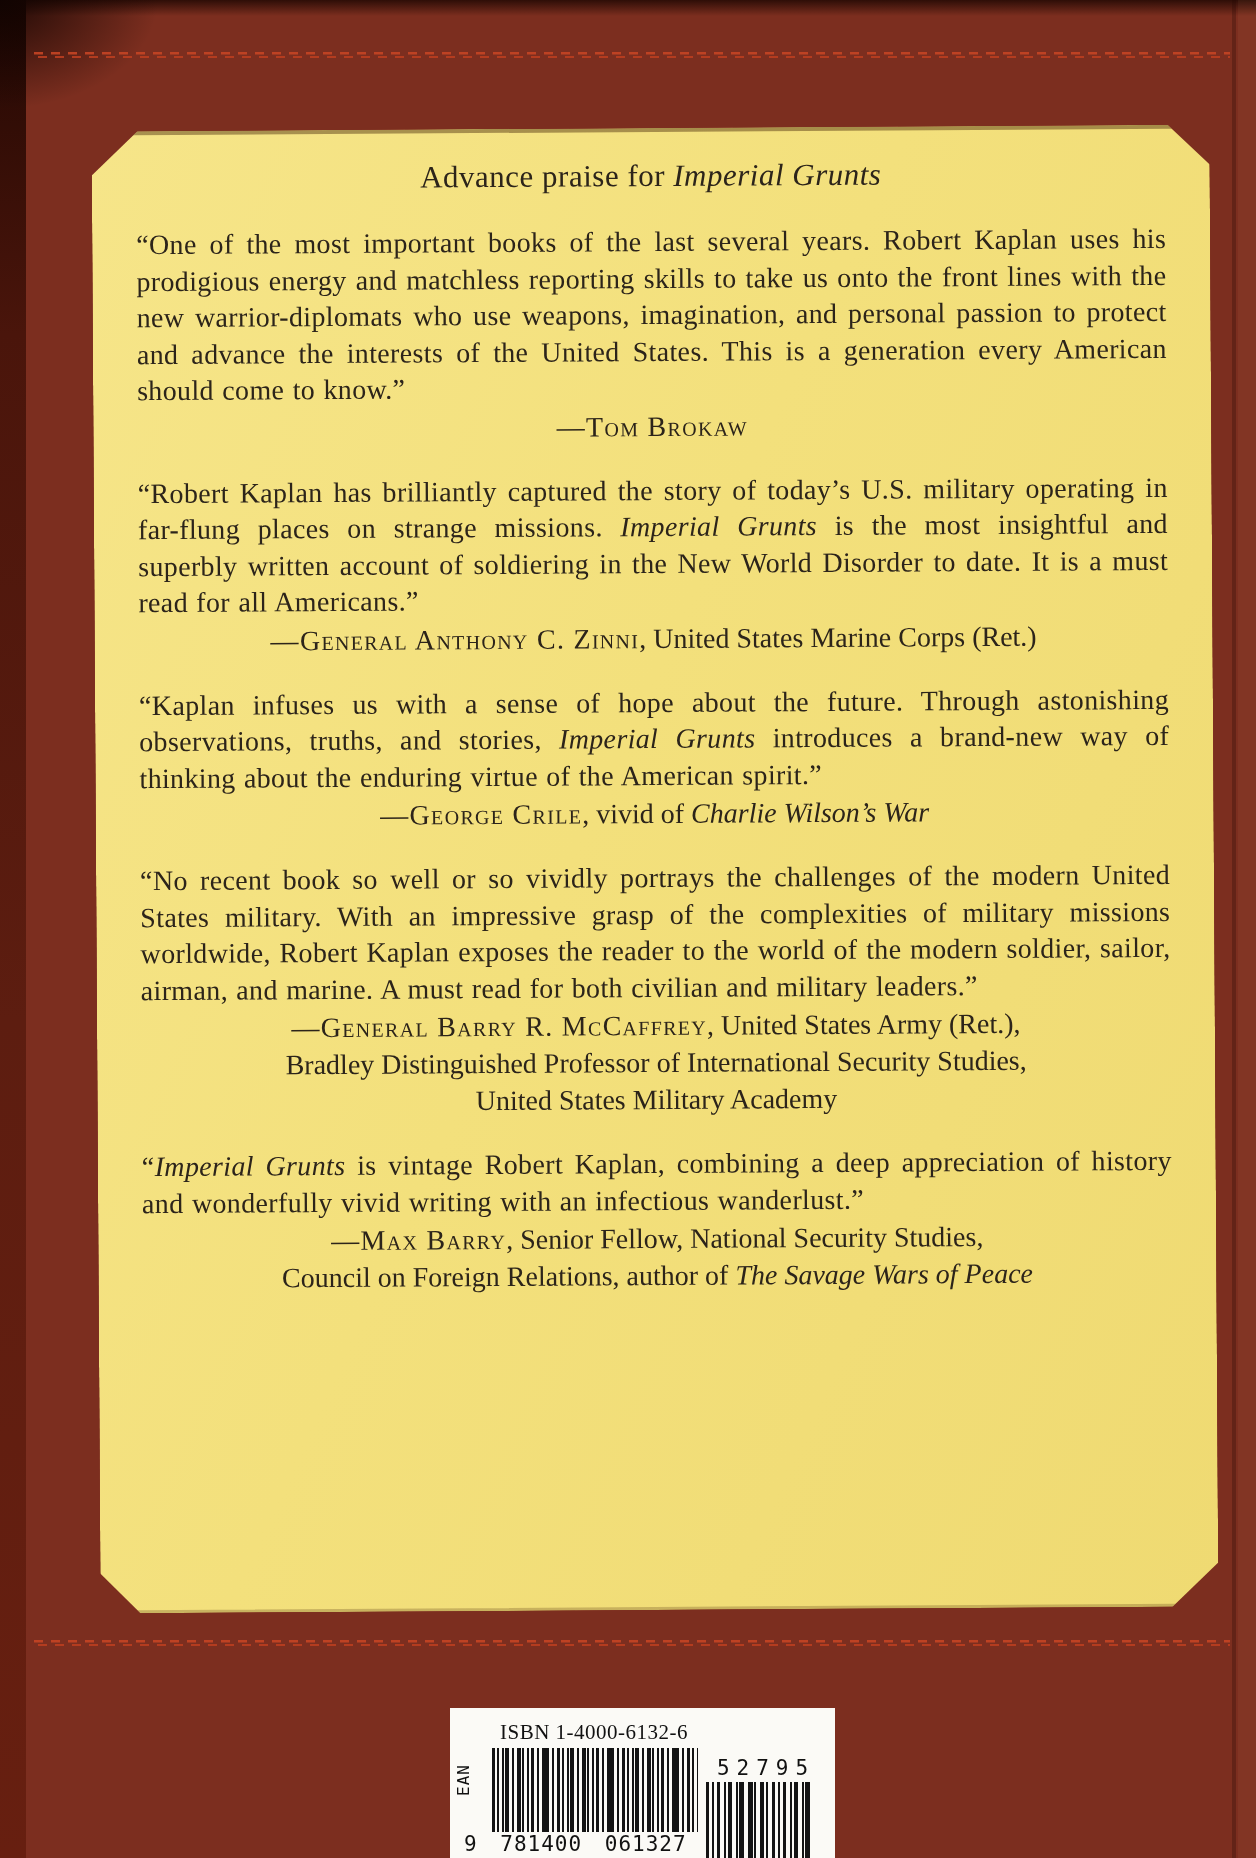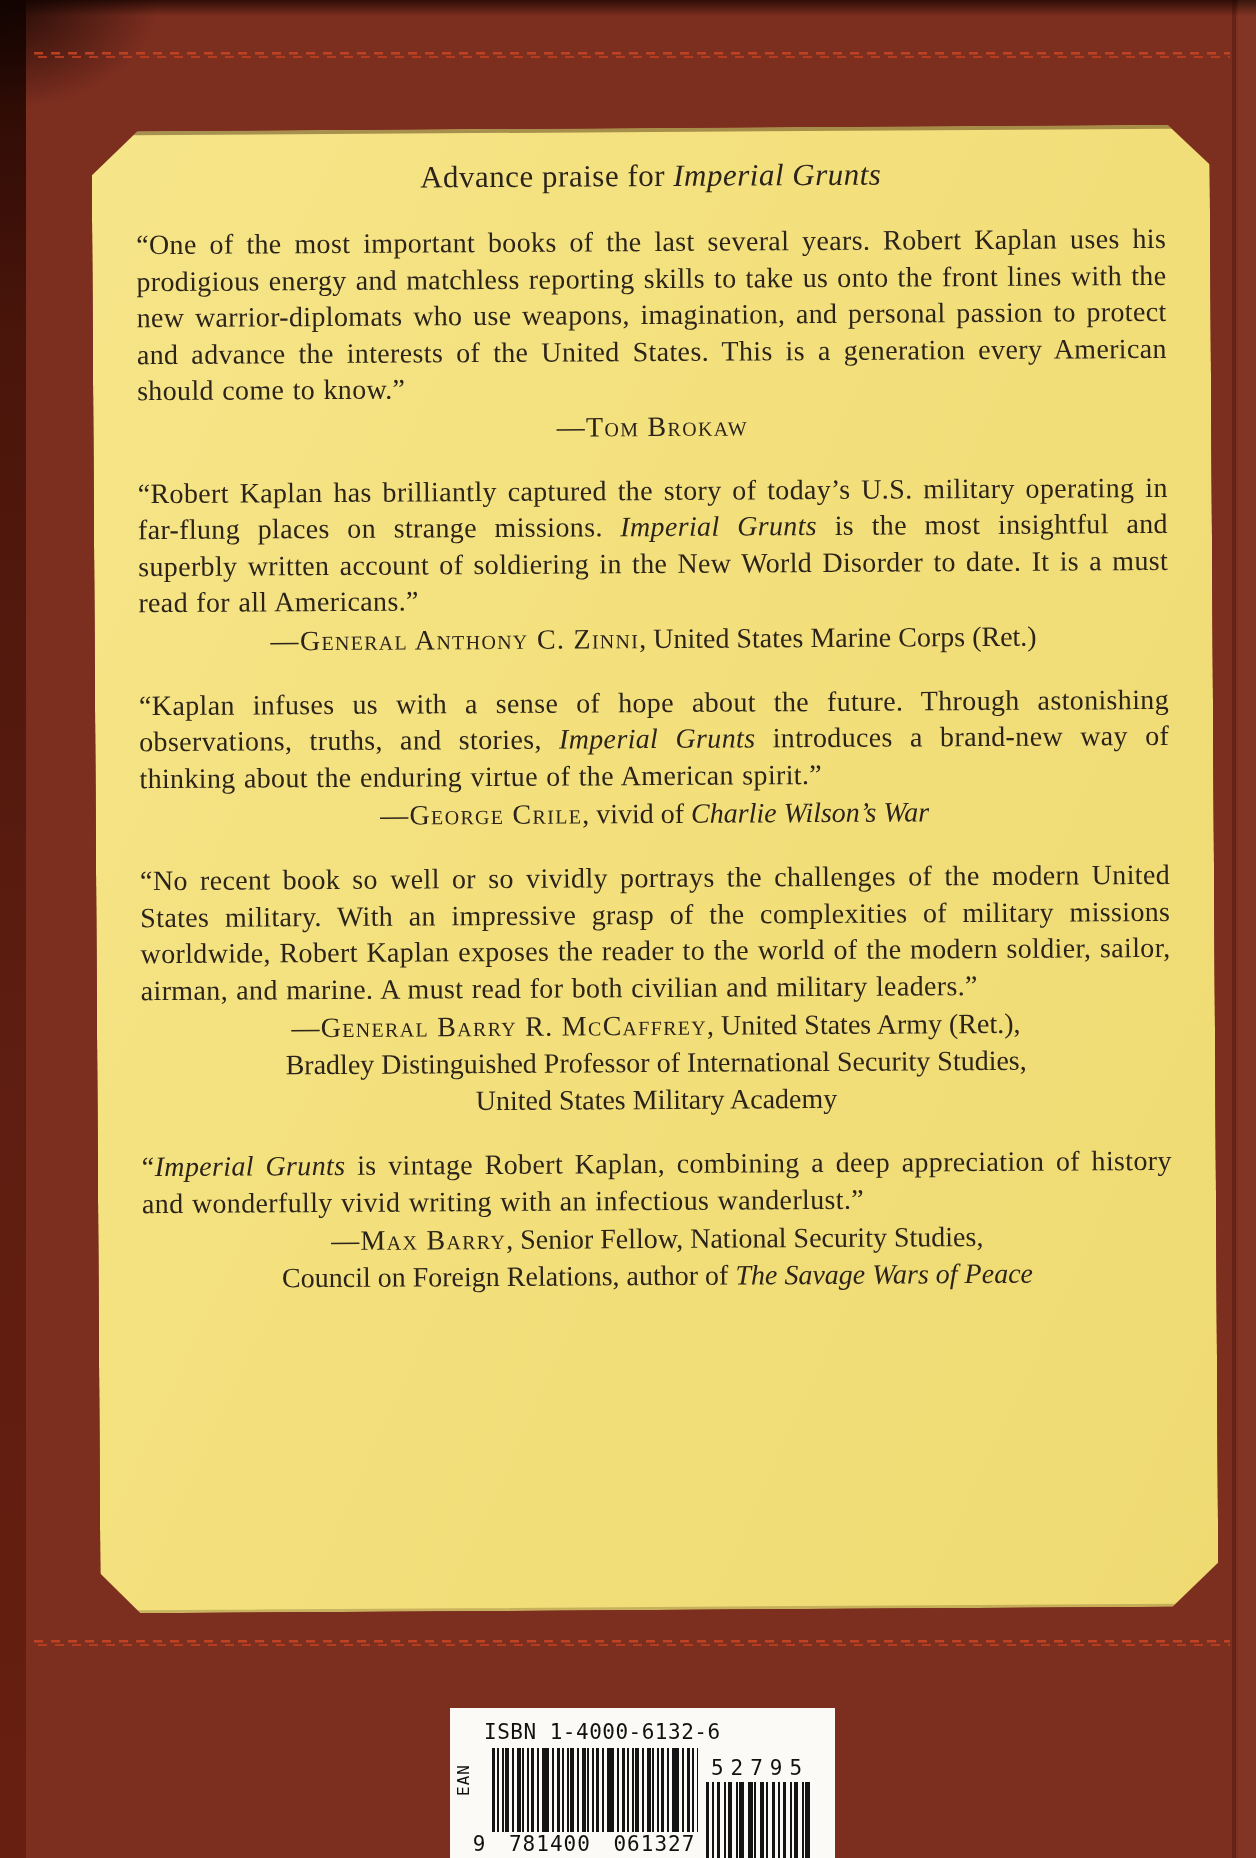--- a/index.html
+++ b/index.html
@@ -39,31 +39,31 @@
   .q-body{margin:0;font-size:28px;line-height:36.5px;text-align:justify;
     letter-spacing:.35px;word-spacing:1px;}
   .q-att{font-size:28px;line-height:37px;text-align:center;margin-top:1px;}
   .att-line{white-space:nowrap;}
   .i{font-style:italic;}
   .sc{font-variant:small-caps;letter-spacing:1.3px;}
 
   
   .barcode-box{position:absolute;left:450px;top:1708px;width:385px;height:152px;
     background:#fbfaf6;font-family:"DejaVu Sans Mono","Liberation Mono",monospace;color:#111;}
-  .isbn-label{position:absolute;left:34px;top:12px;width:220px;text-align:right;
-    font-size:21px;letter-spacing:.5px;white-space:nowrap;}
+  .isbn-label{position:absolute;left:34px;top:12px;width:220px;text-align:center;
+    font-size:21px;letter-spacing:.5px;white-space:nowrap;font-family:Liberation Serif, serif;}
   .ean-label{position:absolute;left:4px;top:88px;font-size:16px;letter-spacing:1px;
     transform:rotate(-90deg);transform-origin:left top;}
   .main-bars{position:absolute;left:42px;top:40px;width:206px;height:84px;
     background:
       repeating-linear-gradient(90deg,#141414 0 2px,rgba(0,0,0,0) 2px 5px),
       repeating-linear-gradient(90deg,#141414 0 3px,rgba(0,0,0,0) 3px 13px);}
   .main-digits{position:absolute;left:14px;top:124px;width:240px;font-size:21px;
-    word-spacing:9px;letter-spacing:1px;white-space:nowrap;text-align:center;}
-  .supp-digits{position:absolute;left:254px;top:48px;width:112px;text-align:center;
+    word-spacing:9px;letter-spacing:1px;white-space:nowrap;}
+  .supp-digits{position:absolute;left:260px;top:48px;width:112px;text-align:center;
     font-size:21px;letter-spacing:7px;white-space:nowrap;}
   .supp-bars{position:absolute;left:256px;top:74px;width:106px;height:78px;
     background:
       repeating-linear-gradient(90deg,#141414 0 2px,rgba(0,0,0,0) 2px 6px),
       repeating-linear-gradient(90deg,#141414 0 3px,rgba(0,0,0,0) 3px 11px);}
 </style>
 </head>
 <body>
 
 <div class="cover-root">

